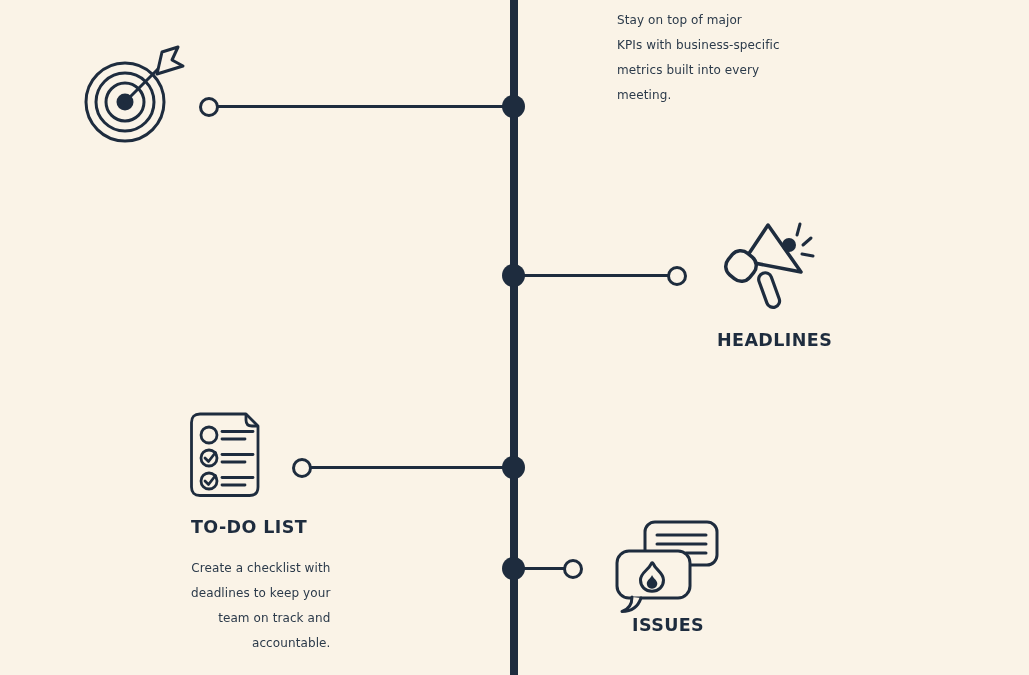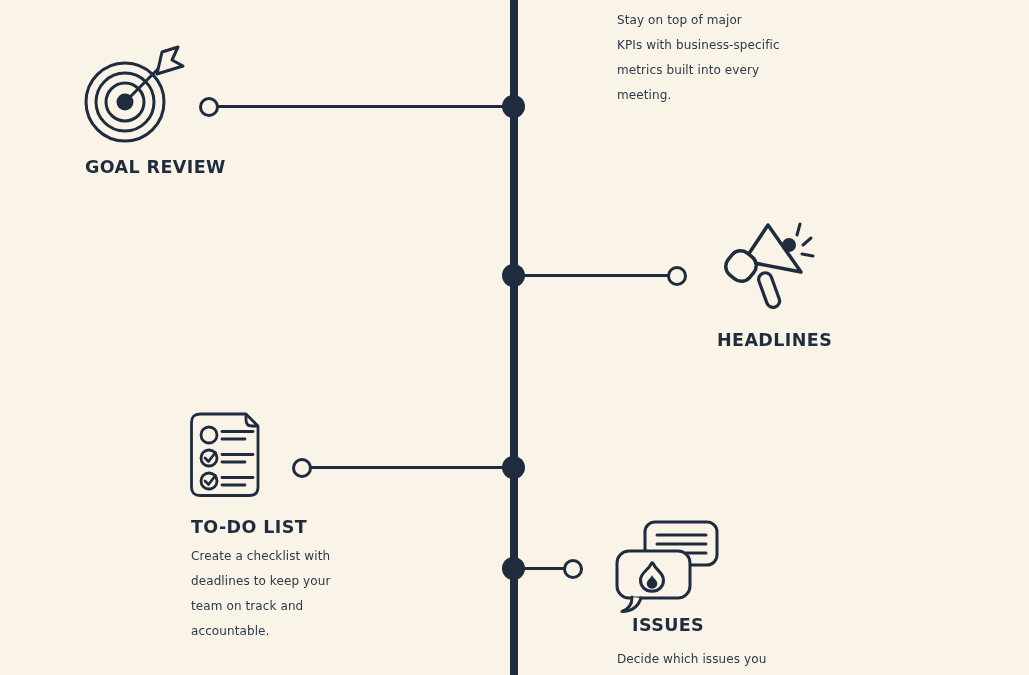--- a/index.html
+++ b/index.html
@@ -94,21 +94,20 @@
 meeting.</div>
 
   <svg class="icon" style="left:84px; top:38px;" width="104" height="107" viewBox="0 0 104 107">
     <circle class="s" cx="41" cy="64" r="39" stroke-width="3"></circle>
     <circle class="s" cx="41" cy="64" r="29" stroke-width="3"></circle>
     <circle class="s" cx="41" cy="64" r="19" stroke-width="3"></circle>
     <circle class="f" cx="41" cy="64" r="8.5"></circle>
     <line class="s" x1="41" y1="64" x2="78" y2="27" stroke-width="3" stroke-linecap="round"></line>
     <path class="sc" d="M73,36 L78,14 L94,9 L88,22 L99,28 Z" stroke-width="3" stroke-linejoin="round"></path>
   </svg>
-  <div class="sec-title" style="left:85px; top:157px;">GOAL REVIEW</div>
 
   <svg class="icon" style="left:713px; top:218px;" width="110" height="100" viewBox="0 0 110 100">
     <rect class="sc" x="44.5" y="55" width="13" height="36" rx="6.5" stroke-width="3.2" transform="rotate(-20 51 58)"></rect>
     <path class="sc" d="M55,7 L88,54 L31,43 Z" stroke-width="3.5" stroke-linejoin="round"></path>
     <rect class="sc" x="14" y="34" width="28" height="28" rx="11" stroke-width="3.5" transform="rotate(40 28 48)"></rect>
     <circle class="f" cx="76" cy="27" r="7"></circle>
     <line class="s" x1="87" y1="6" x2="84" y2="17" stroke-width="3" stroke-linecap="round"></line>
     <line class="s" x1="98" y1="20" x2="90" y2="27" stroke-width="3" stroke-linecap="round"></line>
     <line class="s" x1="100" y1="38" x2="89" y2="36" stroke-width="3" stroke-linecap="round"></line>
   </svg>
@@ -123,31 +122,30 @@
     <circle class="s" cx="20" cy="47" r="8" stroke-width="2.8"></circle>
     <path class="s" d="M16,47 l3.5,3.5 l7,-9" stroke-width="2.8" stroke-linecap="round" stroke-linejoin="round"></path>
     <line class="s" x1="33" y1="43.5" x2="64" y2="43.5" stroke-width="2.8" stroke-linecap="round"></line>
     <line class="s" x1="33" y1="51" x2="56" y2="51" stroke-width="2.8" stroke-linecap="round"></line>
     <circle class="s" cx="20" cy="70" r="8" stroke-width="2.8"></circle>
     <path class="s" d="M16,70 l3.5,3.5 l7,-9" stroke-width="2.8" stroke-linecap="round" stroke-linejoin="round"></path>
     <line class="s" x1="33" y1="66.5" x2="64" y2="66.5" stroke-width="2.8" stroke-linecap="round"></line>
     <line class="s" x1="33" y1="74" x2="56" y2="74" stroke-width="2.8" stroke-linecap="round"></line>
   </svg>
   <div class="sec-title" style="left:191px; top:517px;">TO-DO LIST</div>
-  <div class="sec-body" style="left:191px; top:544px;">Create a checklist with
+  <div class="sec-body" style="left:191px; top:556px;text-align:right;">Create a checklist with
 deadlines to keep your
 team on track and
 accountable.</div>
 
   <svg class="icon" style="left:610px; top:514px;" width="112" height="100" viewBox="0 0 112 100">
     <rect class="s" x="35" y="8" width="72" height="43" rx="10" stroke-width="3" stroke-linejoin="round"></rect>
     <line class="s" x1="47" y1="21" x2="96" y2="21" stroke-width="3" stroke-linecap="round"></line>
     <line class="s" x1="47" y1="30" x2="96" y2="30" stroke-width="3" stroke-linecap="round"></line>
     <line class="s" x1="76" y1="39" x2="96" y2="39" stroke-width="3" stroke-linecap="round"></line>
     <rect class="sc" x="7" y="37" width="73" height="47" rx="12" stroke-width="3" stroke-linejoin="round"></rect>
     <path class="sc" d="M22,83 C22,91 18,95.5 12,97.5 C21,97.5 28,93 31,84" stroke-width="3" stroke-linecap="round" stroke-linejoin="round"></path>
     <path class="sc" d="M43.2,49.5 C45.5,56 53.5,58.5 53.5,66 C53.5,72.6 48.6,77.2 42,77.2 C35.4,77.2 30.5,72.6 30.5,66 C30.5,58.5 38.2,56.5 41.2,49.8 C41.8,48.4 42.7,48.4 43.2,49.5 Z" stroke-width="3" stroke-linejoin="round"></path>
     <path class="f" d="M42.3,61.5 C43.8,65 47.3,66.2 47.3,69.6 C47.3,72.6 45,74.8 42,74.8 C39,74.8 36.8,72.6 36.8,69.6 C36.8,66.2 40.2,65 41.8,61.5 C42,61 42.2,61 42.3,61.5 Z"></path>
   </svg>
   <div class="sec-title" style="left:632px; top:615px;">ISSUES</div>
-  <div class="sec-body" style="left:617px; top:647px;">Decide which issues you</div>
 
 </div>
 
 </body></html>

